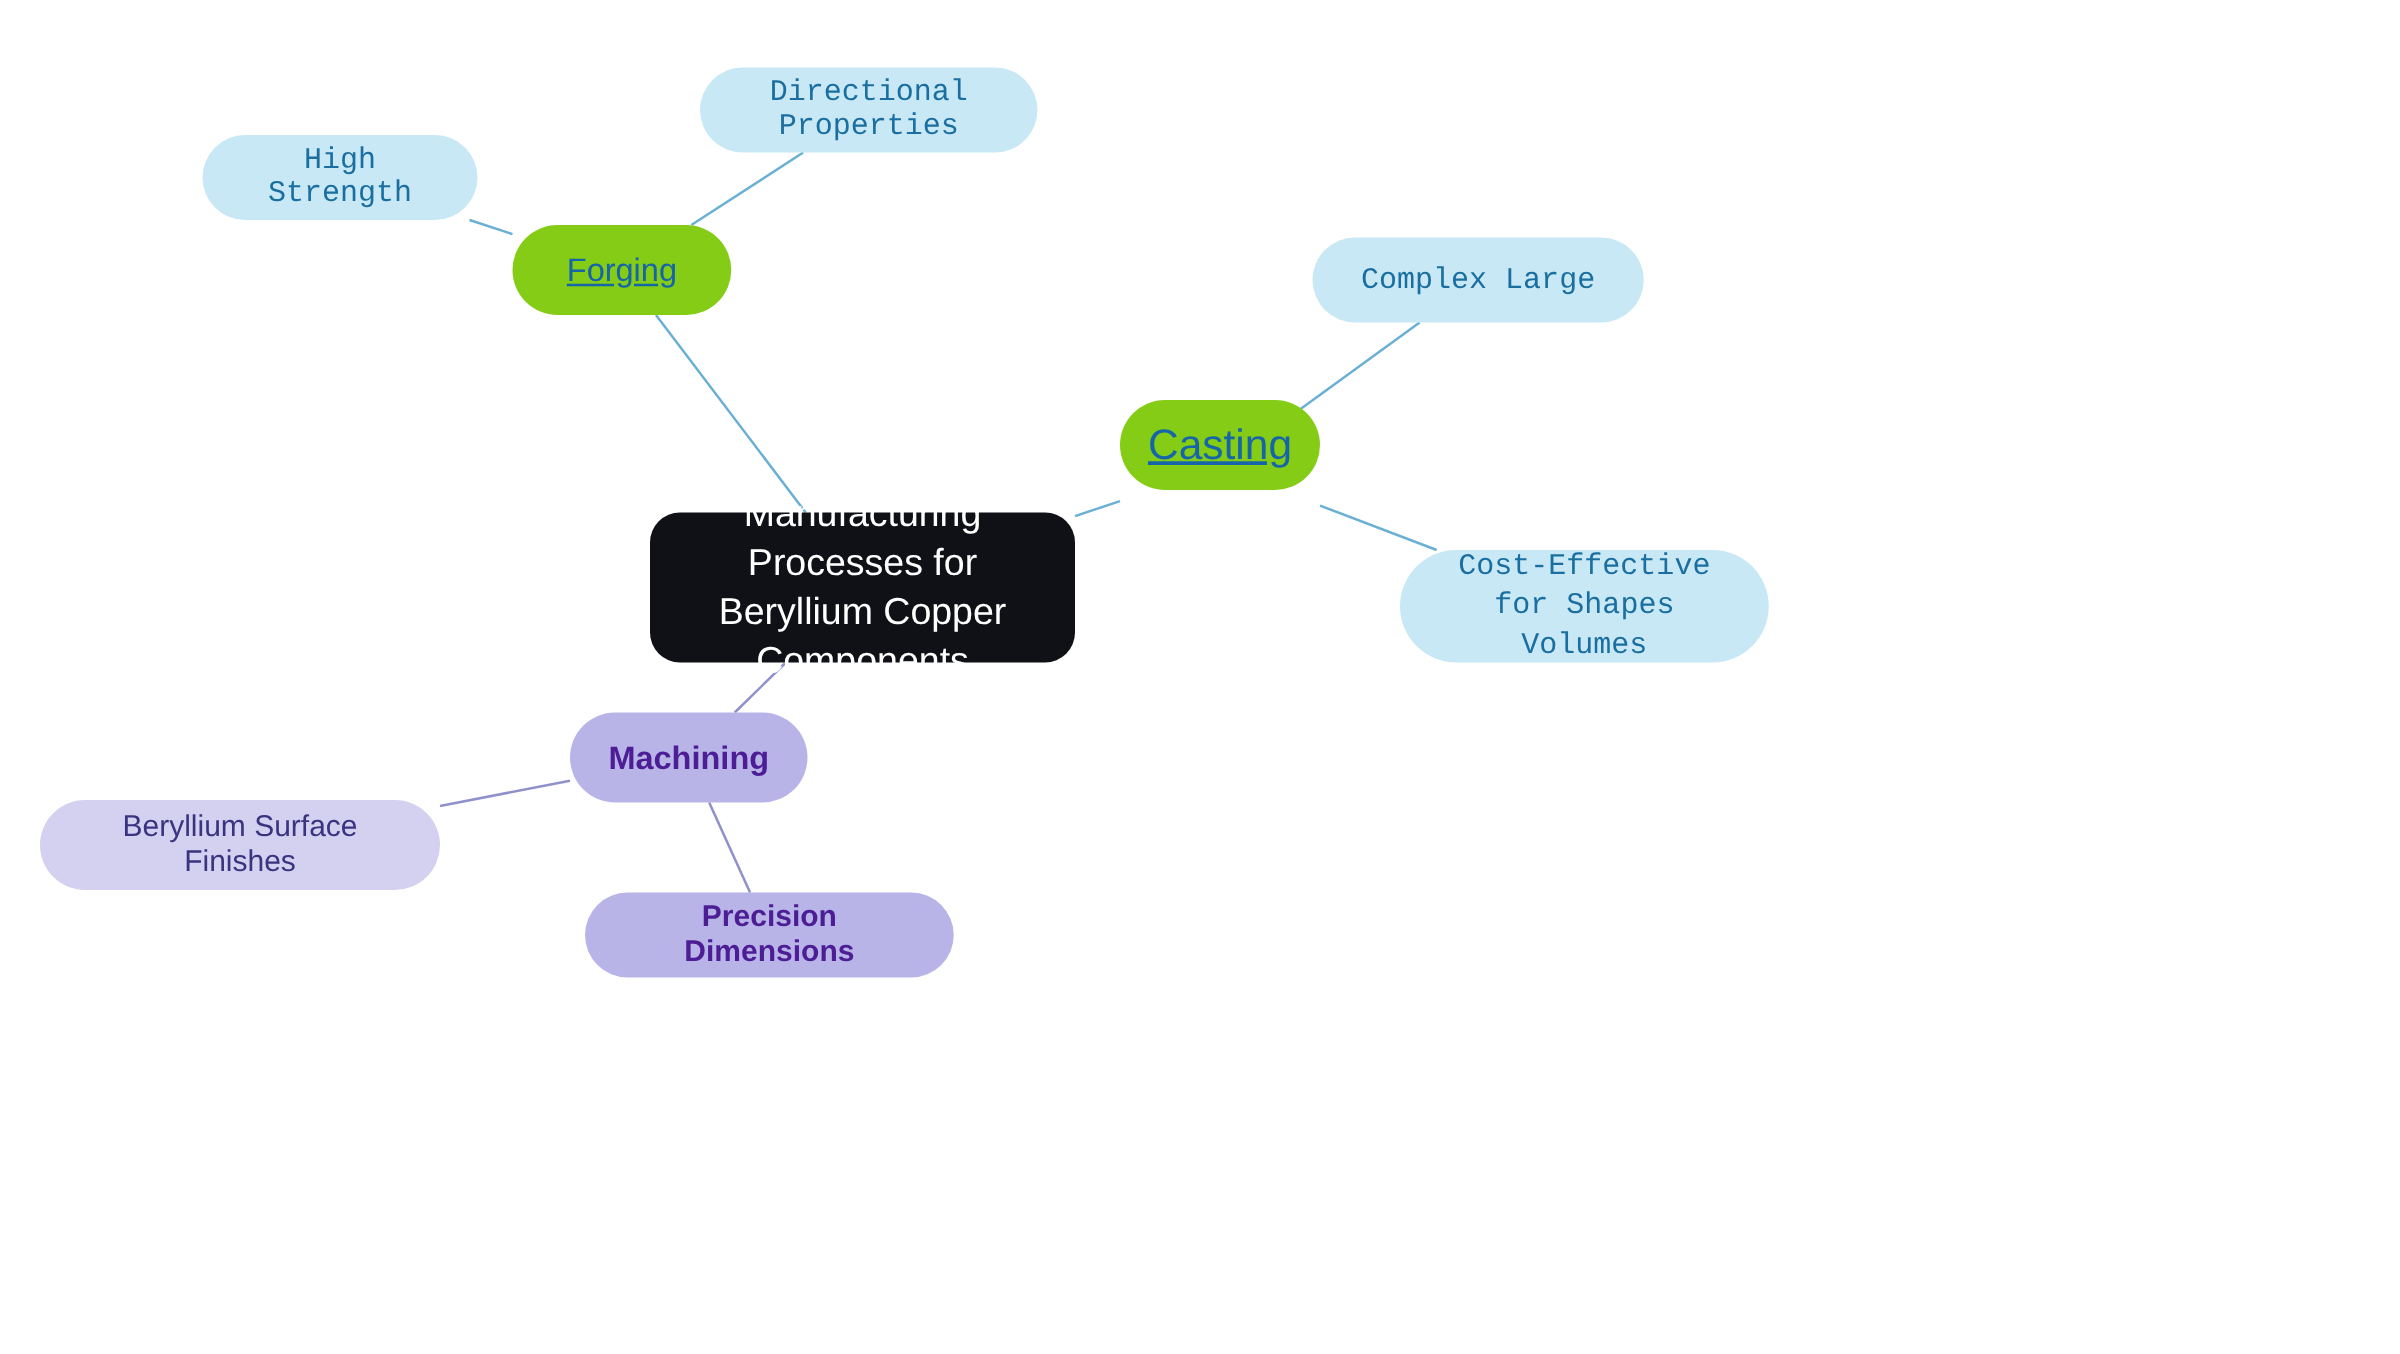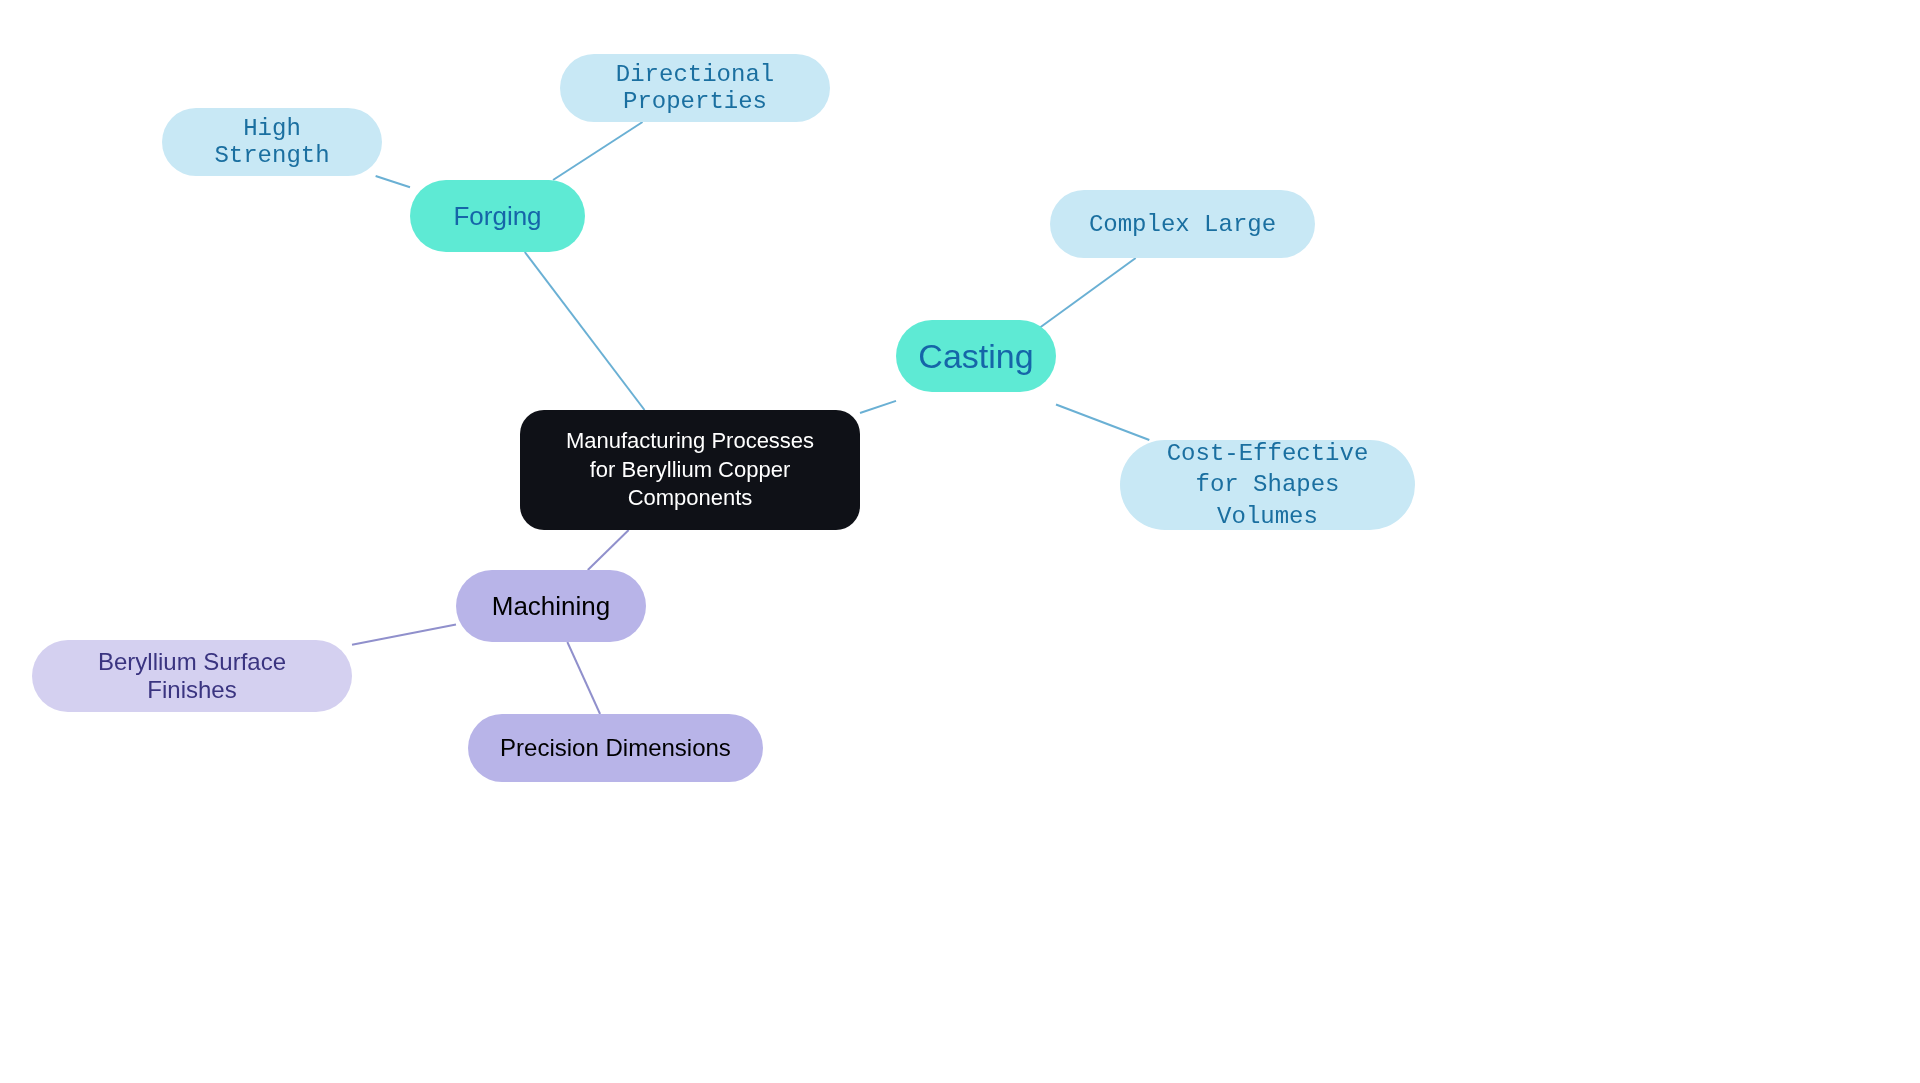--- a/index.html
+++ b/index.html
@@ -27,44 +27,46 @@
       border-radius: 50px;
       padding: 14px 28px;
       font-size: 26px;
       font-weight: 400;
       cursor: default;
     }
     .node-center {
       background: #0f1117;
       color: #ffffff;
       border-radius: 24px;
-      font-size: 22px;
+      font-size: 30px;
       font-weight: 500;
       width: 340px;
       height: 120px;
       padding: 20px 30px;
       line-height: 1.3;
     }
     .node-blue-light {
       background: #c8e8f5;
       color: #1a6fa0;
       border: none;
       font-family: Liberation Mono, monospace;
     }
     .node-blue-medium {
-      background: #5eead4;
+      background: #84cc16;
       color: #1565a8;
+      text-decoration: underline;
     }
     .node-purple-light {
       background: #d4d0f0;
       color: #3a3480;
     }
     .node-purple-medium {
       background: #b8b4e8;
-      color: #000000;
+      color: #4c1d95;
+      font-weight: bold;
     }
   </style>
 </head>
 <body>
 
 <svg id="connections">
     <line x1="644.5275590551181" y1="410" x2="524.7834645669292" y2="252" stroke="#6ab0d4" stroke-width="2"></line>
     <line x1="553.046875" y1="180" x2="642.5390625" y2="122" stroke="#6ab0d4" stroke-width="2"></line>
     <line x1="410" y1="187.2860310421286" x2="375.6081081081081" y2="176" stroke="#6ab0d4" stroke-width="2"></line>
     <line x1="860" y1="412.93706293706293" x2="896" y2="400.8531468531469" stroke="#6ab0d4" stroke-width="2"></line>

